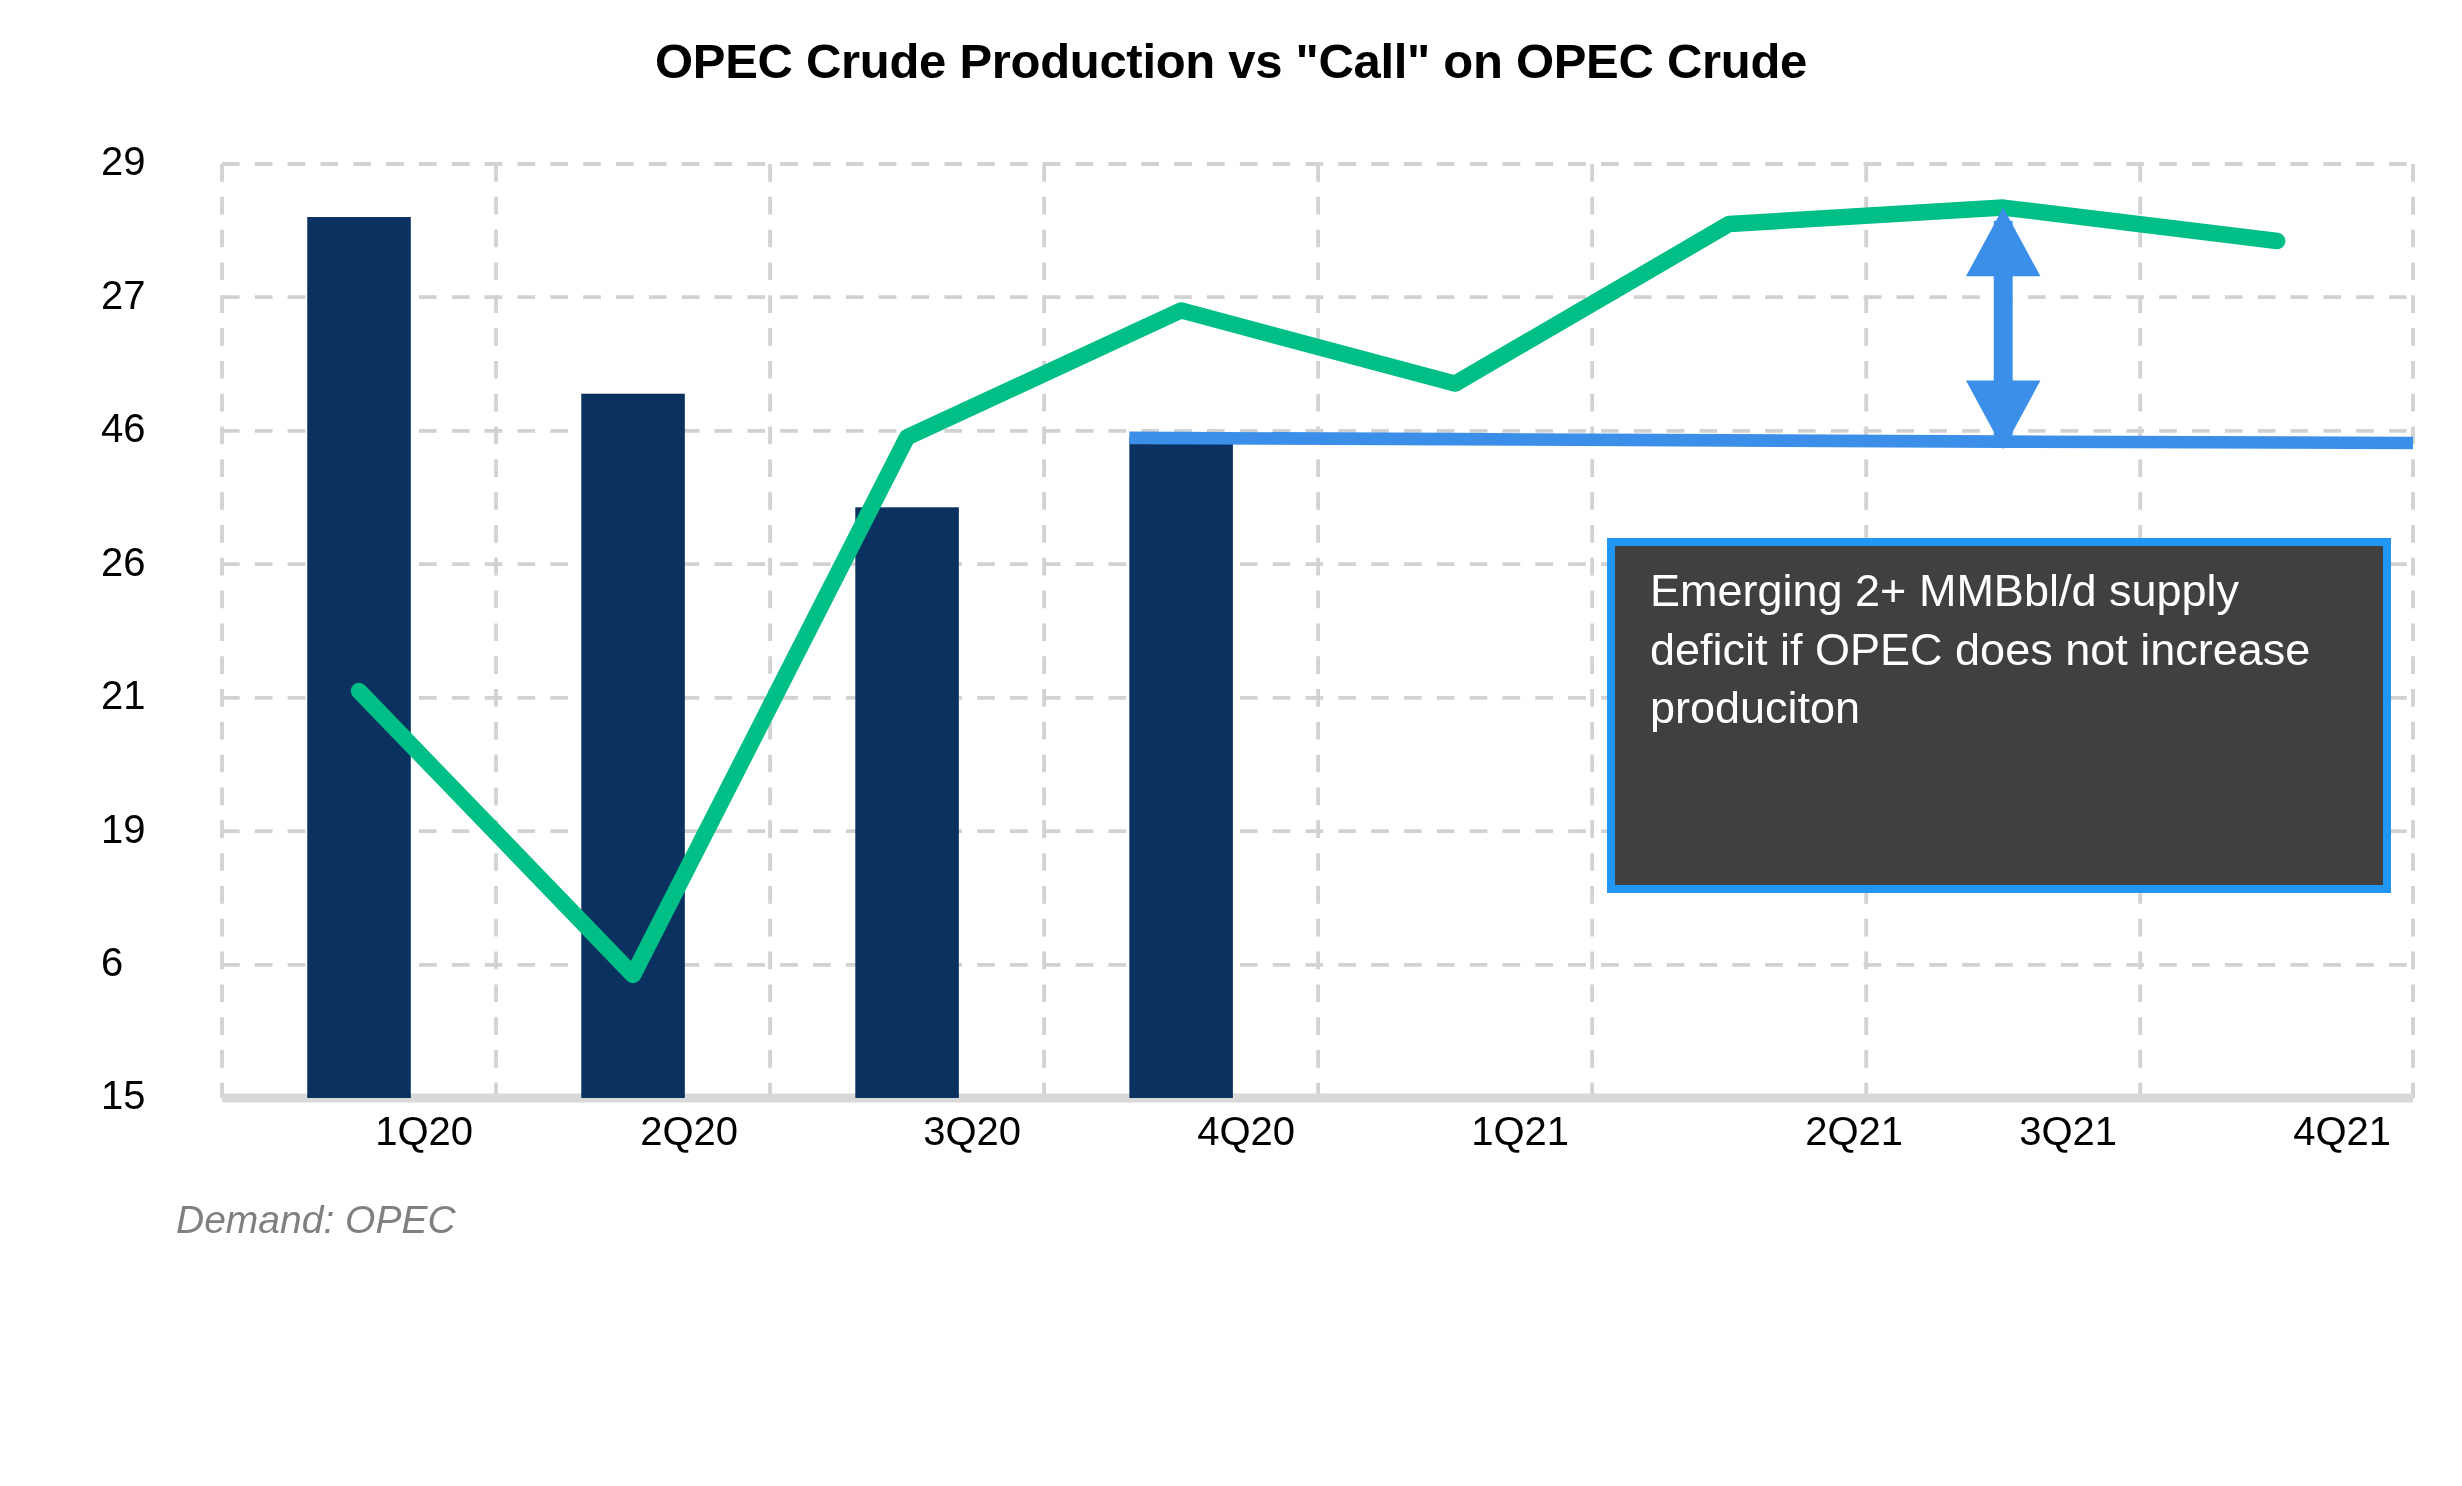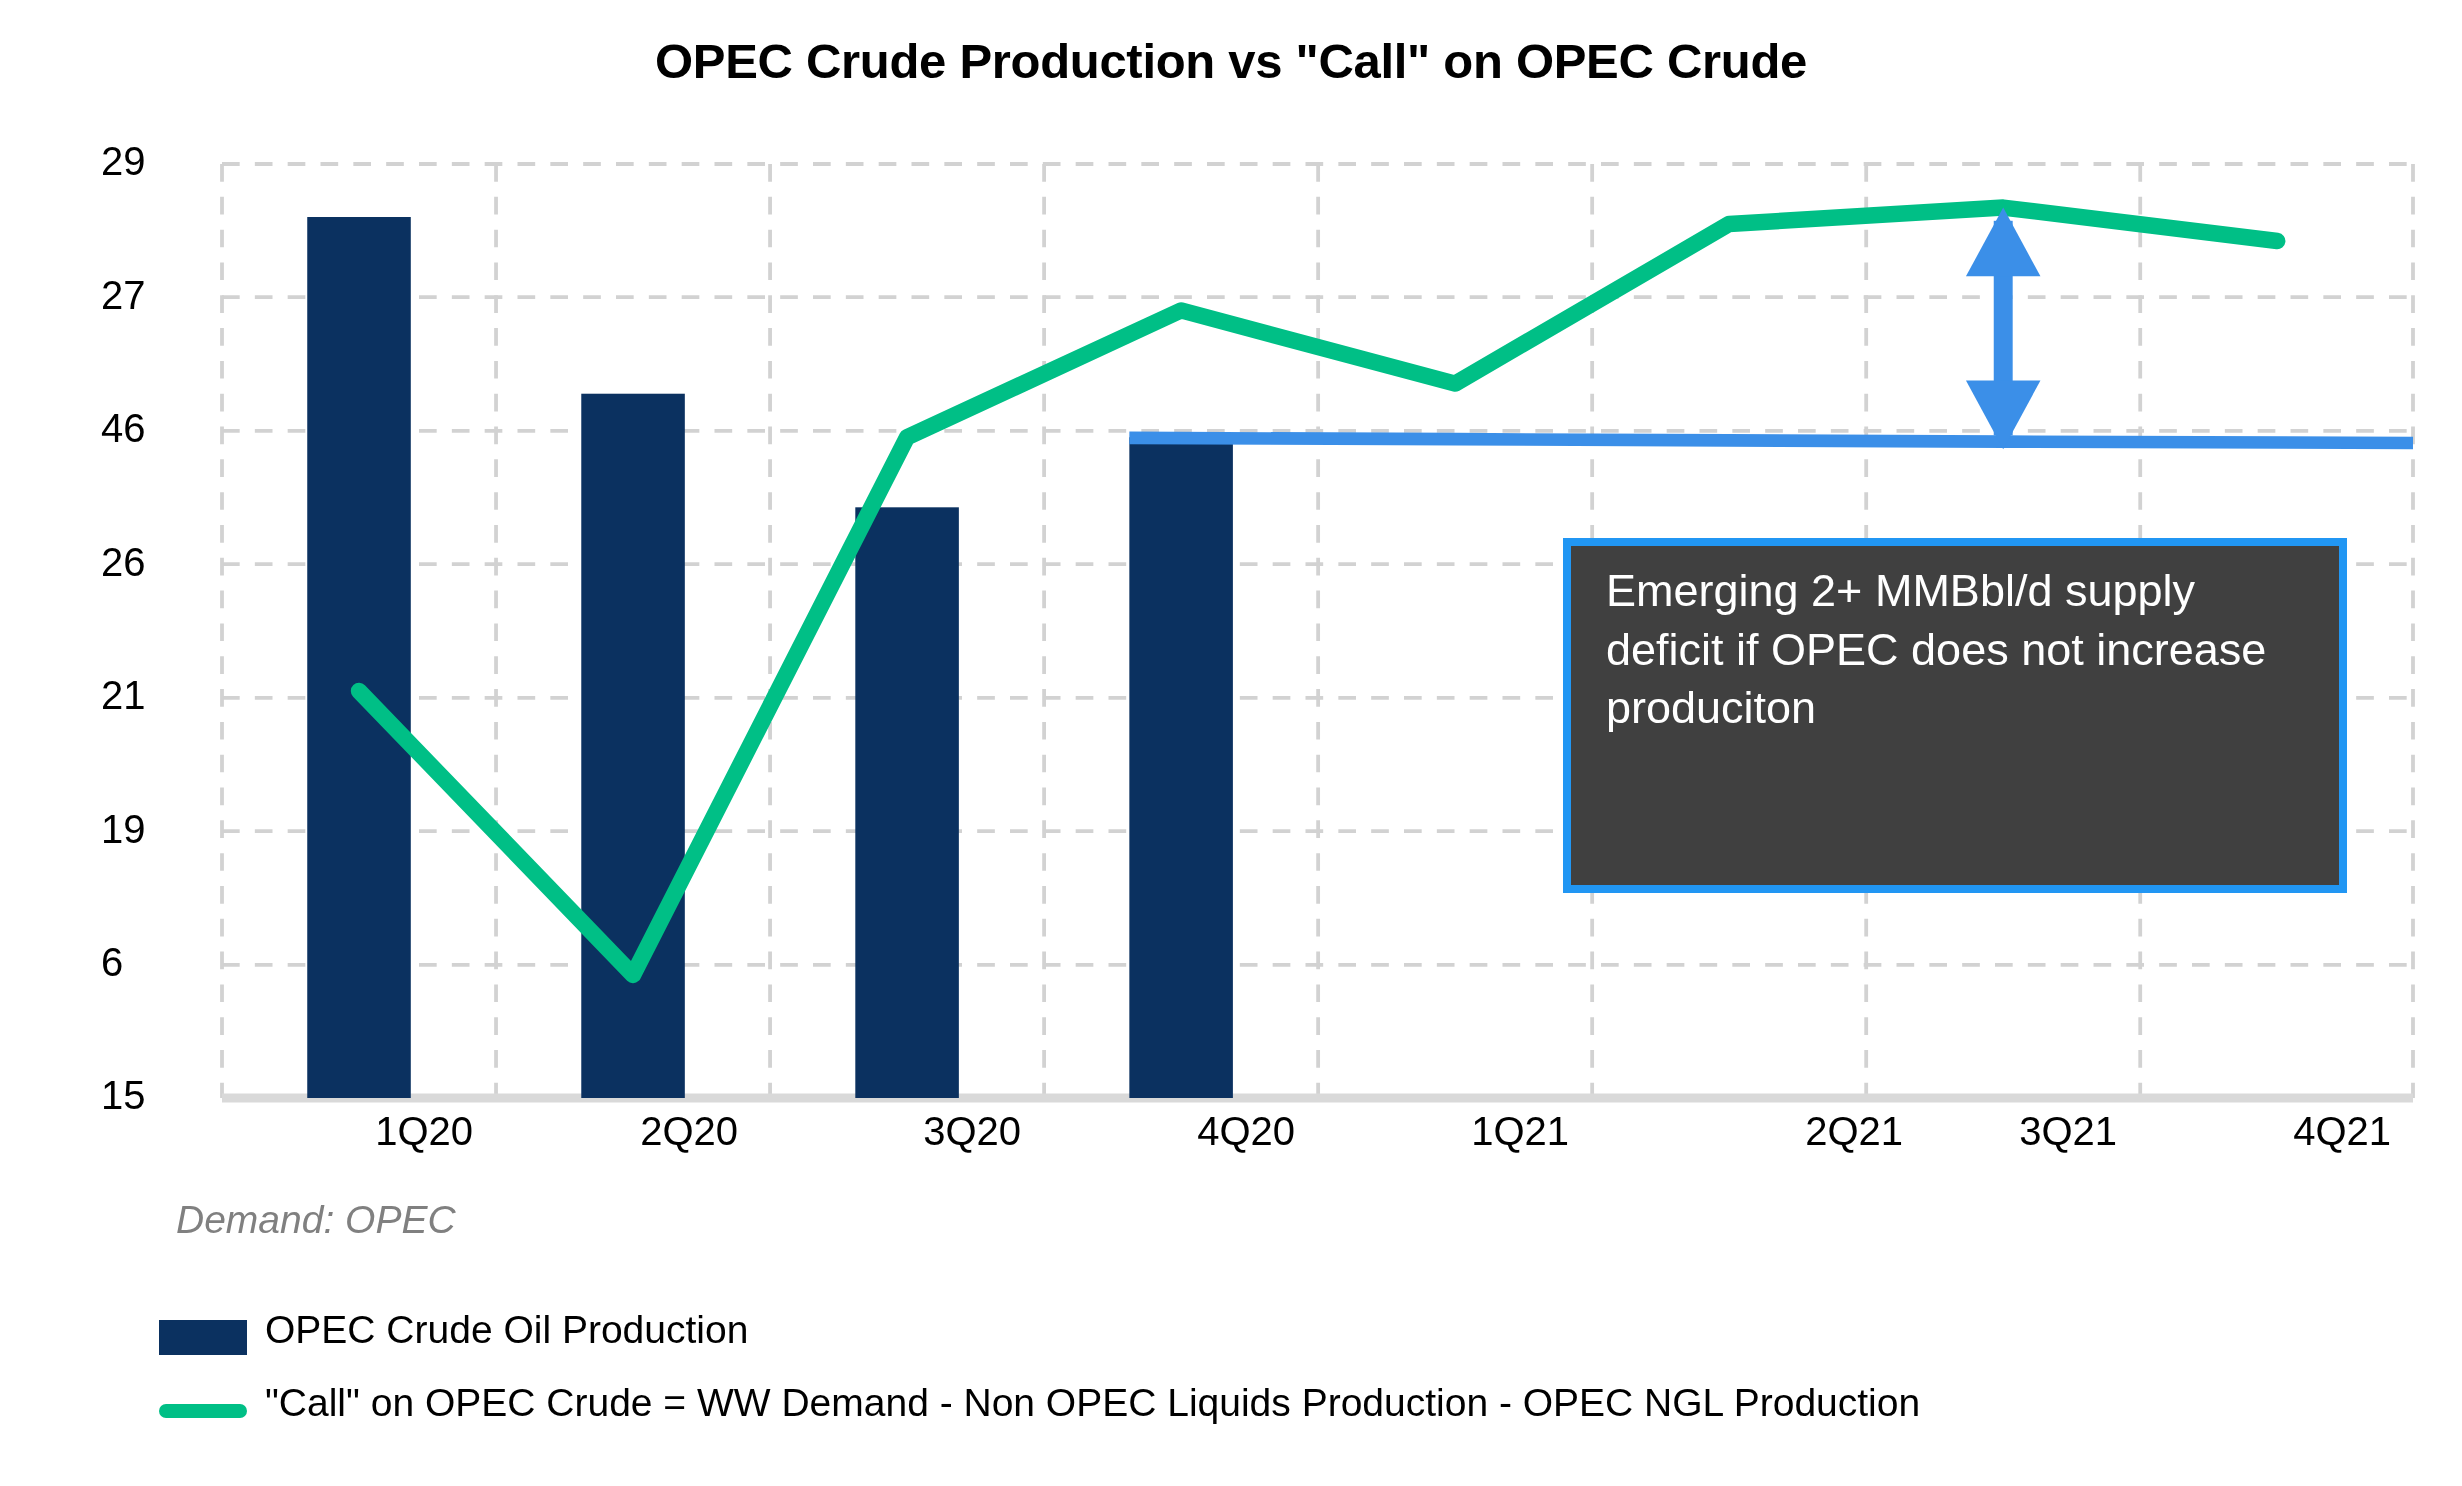--- a/index.html
+++ b/index.html
@@ -37,21 +37,21 @@
     top:1109px;
     width:227px;
     text-align:right;
     font-size:40px;color:#000;
     white-space:nowrap;
   }
 
   
   .callout{
     position:absolute;
-    left:1563px;top:538px;
+    left:1607px;top:538px;
     width:784px;height:355px;
     background:#404040;
     border:8.8px solid #2196f3;
     box-sizing:border-box;
   }
   .callout-text{
     position:absolute;
     left:35px;top:16.4px;
     width:707px;
     color:#ffffff;
@@ -153,25 +153,15 @@
   <div class="xtick" style="left:1676px">2Q21</div>
   <div class="xtick" style="left:1890px">3Q21</div>
   <div class="xtick" style="left:2164px">4Q21</div>
 
   <div class="callout">
     <div class="callout-text">Emerging 2+ MMBbl/d supply deficit if OPEC does not increase produciton</div>
   </div>
 
   <div class="source">Demand: OPEC</div>
 
-  <div class="legend">
-    <div class="legend-row">
-      <span class="legend-swatch-bar"></span>
-      <span class="legend-label">OPEC Crude Oil Production</span>
-    </div>
-    <div class="legend-row">
-      <span class="legend-swatch-line"></span>
-      <span class="legend-label">"Call" on OPEC Crude = WW Demand - Non OPEC Liquids Production - OPEC NGL Production</span>
-    </div>
-  </div>
 
 </div>
 
 
 </body></html>

